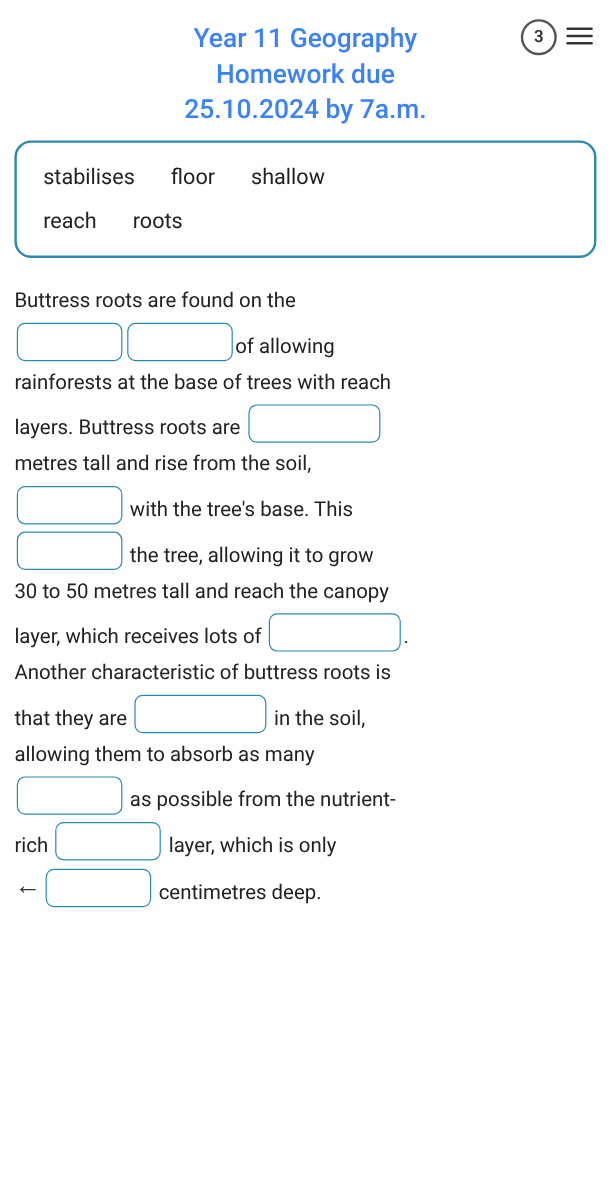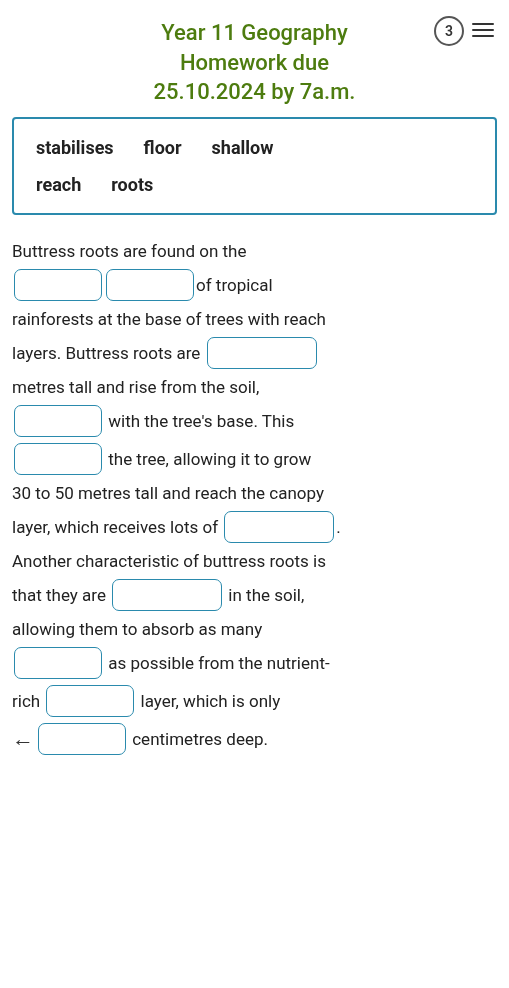--- a/index.html
+++ b/index.html
@@ -20,21 +20,21 @@
     .header {
       text-align: center;
       padding: 18px 20px 10px;
       display: flex;
       align-items: flex-start;
       justify-content: center;
       position: relative;
     }
 
     .header-title {
-      color: #4d7c0f;
+      color: #3b82f6;
       font-size: 22px;
       font-weight: 500;
       line-height: 1.35;
       flex: 1;
       text-align: center;
     }
 
     .header-badge {
       position: absolute;
       right: 45px;
@@ -65,23 +65,22 @@
     .menu-line {
       width: 22px;
       height: 2px;
       background: #333;
       border-radius: 2px;
     }
 
     .word-bank {
       margin: 0 12px 12px 12px;
       border: 2px solid #2a8aad;
-      border-radius: 4px;
+      border-radius: 14px;
       padding: 18px 22px 18px 22px;
-      font-weight: bold;
     }
 
     .word-bank-row {
       display: flex;
       flex-wrap: wrap;
       gap: 8px 30px;
       align-items: baseline;
     }
 
     .word-bank-word {
@@ -116,21 +115,21 @@
     .inline-box.medium {
       width: 110px;
     }
 
     .inline-box.small {
       width: 88px;
     }
 
     .block-line {
       display: flex;
-      align-items: center;
+      align-items: flex-end;
       flex-wrap: wrap;
       margin-bottom: 2px;
       line-height: 1.65;
       font-size: 17px;
       color: #222;
     }
 
     .back-arrow {
       display: inline-block;
       font-size: 22px;
@@ -170,21 +169,21 @@
 
 <div class="main-content">
   <div class="passage">
 
     <div class="block-line">
       <span>Buttress roots are found on the</span>
     </div>
     <div class="block-line">
       <input class="inline-box small" type="text" style="">
       <input class="inline-box small" type="text" style="">
-      <span>of tropical</span>
+      <span>of allowing</span>
     </div>
 
     <div class="block-line">
       <span>rainforests at the base of trees with reach</span>
     </div>
 
 
     <div class="block-line">
       <span>layers. Buttress roots are&nbsp;</span>
       <input class="inline-box medium" type="text" style="">

